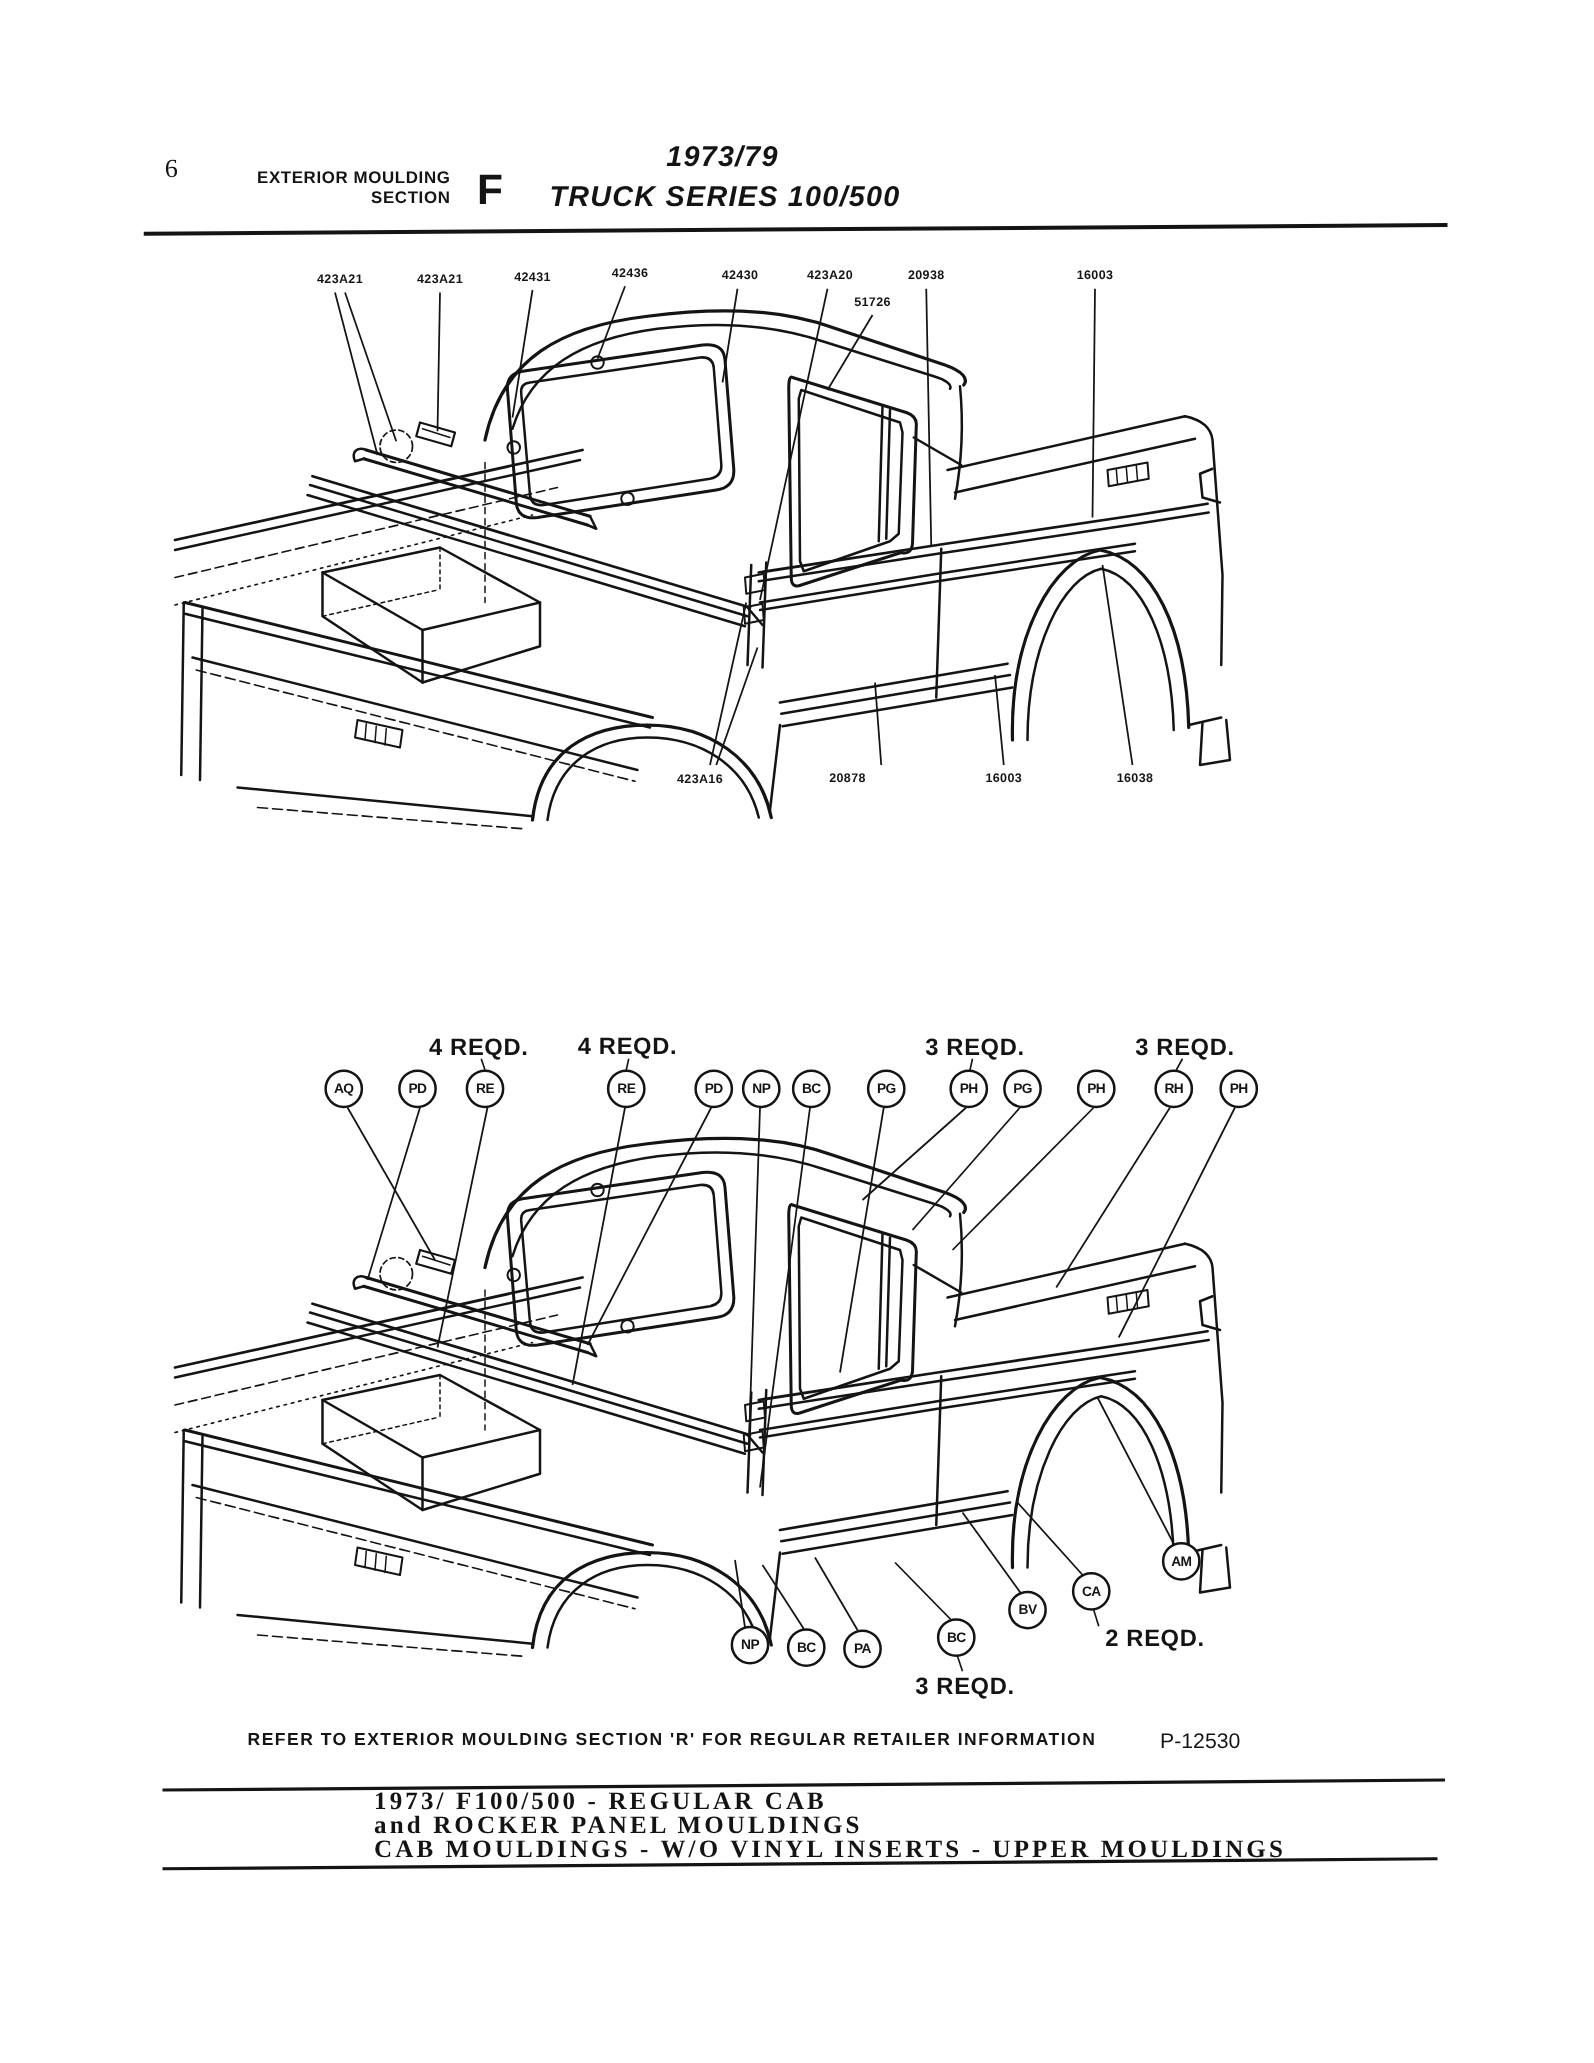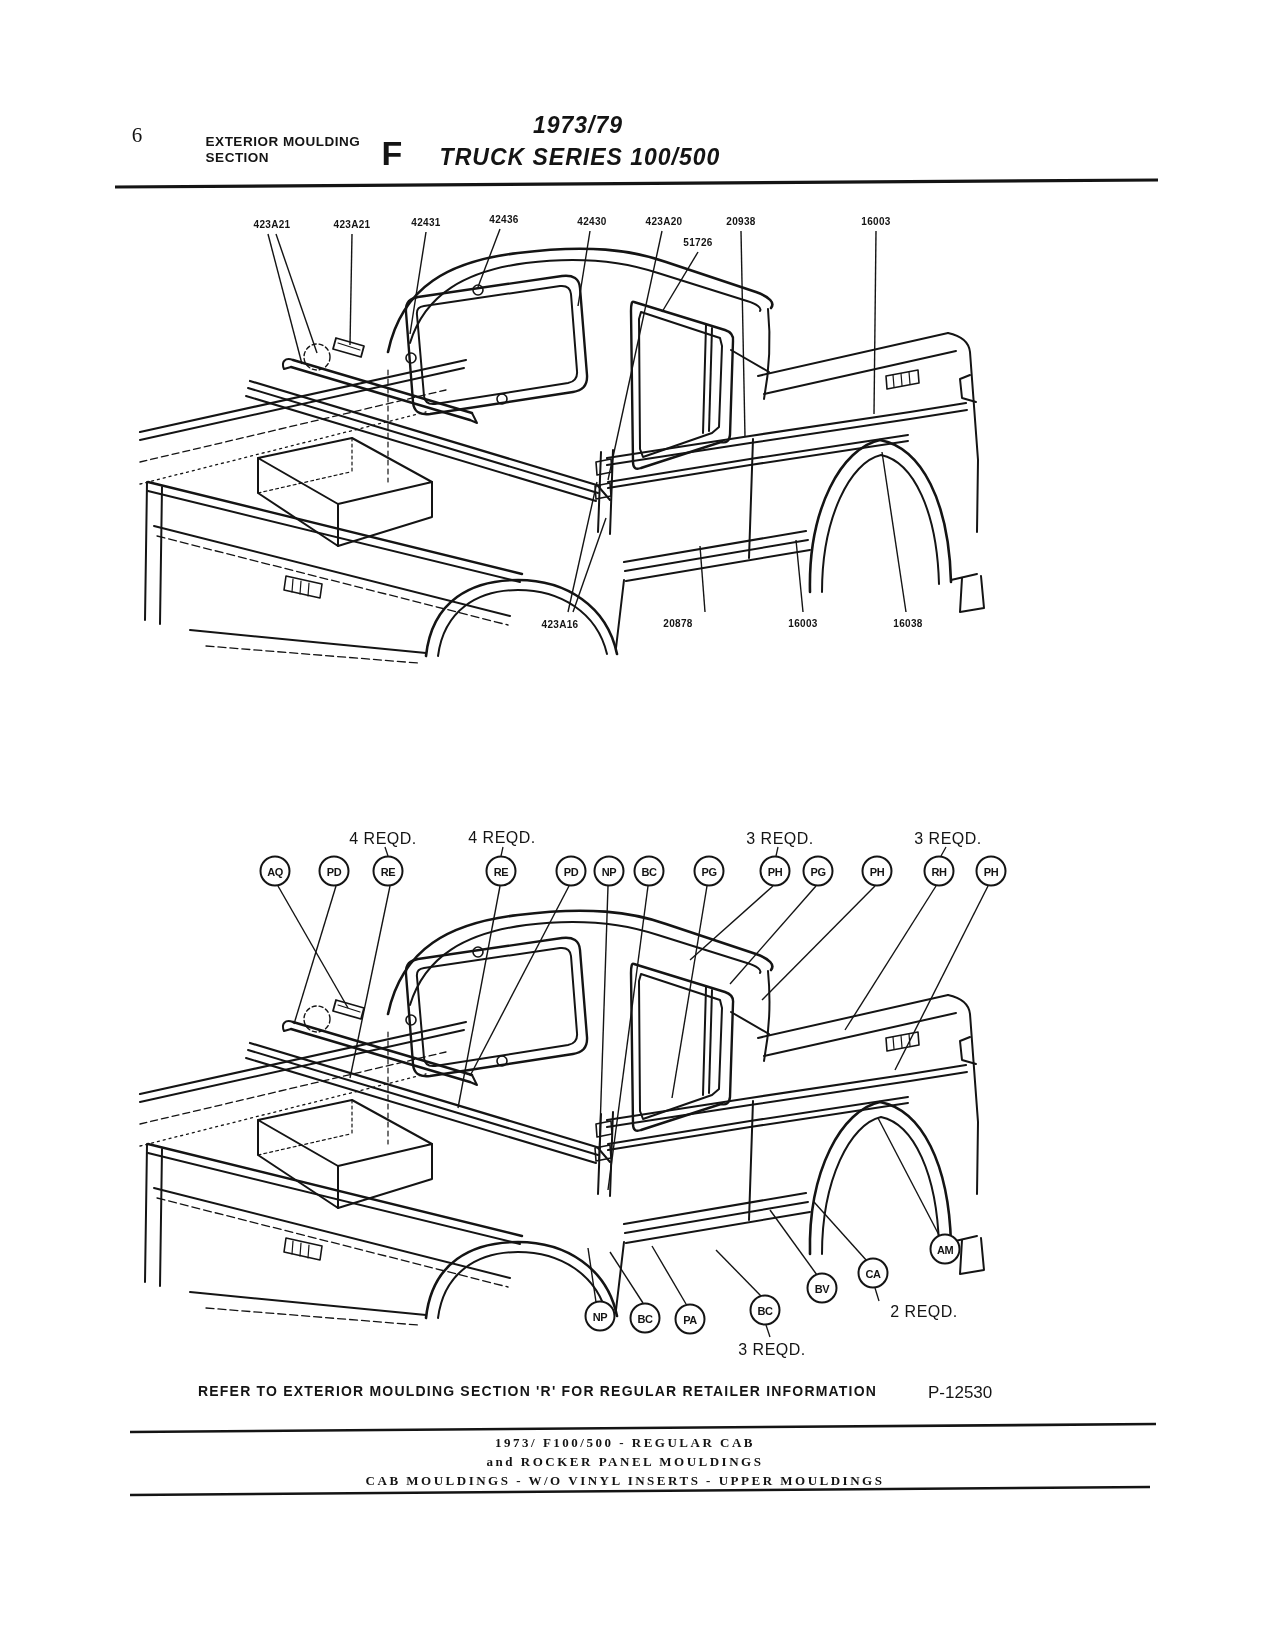--- a/index.html
+++ b/index.html
@@ -2,32 +2,32 @@
 <html><head>
 <meta charset="utf-8">
 <style>
   html,body{margin:0;padding:0;background:#e8e8e8;}
   #page{position:relative;width:1275px;height:1650px;background:#ffffff;overflow:hidden;
         font-family:"Liberation Sans",sans-serif;color:#141414;}
   #art{position:absolute;left:0;top:0;width:1275px;height:1650px;}
   .abs{position:absolute;white-space:nowrap;}
   .ctr{transform:translate(-50%,-50%);}
   .pagenum{font-family:"Liberation Serif",serif;font-size:21px;}
-  .sect{font-size:13.5px;font-weight:bold;letter-spacing:.5px;text-align:left;line-height:16px;}
+  .sect{font-size:13.5px;font-weight:bold;letter-spacing:.5px;text-align:right;line-height:16px;}
   .bigF{font-size:34px;font-weight:bold;}
   .title{font-size:23px;font-weight:bold;font-style:italic;letter-spacing:1px;}
   .plabel{font-size:10px;font-weight:bold;letter-spacing:.3px;}
-  .qty{font-size:16px;font-weight:normal;letter-spacing:.5px;}
+  .qty{font-size:19px;font-weight:bold;letter-spacing:.5px;}
   .callout{width:27px;height:27px;border:2px solid #141414;border-radius:50%;
            background:#fff;display:flex;align-items:center;justify-content:center;
            font-size:11px;font-weight:bold;letter-spacing:-.5px;}
   .footnote{font-size:14px;font-weight:bold;letter-spacing:1.2px;}
   .plate{font-size:17px;font-weight:normal;}
-  .caption{font-family:"Liberation Serif",serif;font-size:13px;font-weight:bold;
-           letter-spacing:2.5px;text-align:center;line-height:19px;}
+  .caption{font-family:"Liberation Serif",serif;font-size:20px;font-weight:bold;
+           letter-spacing:2.5px;line-height:19px;margin-left:39px;}
 </style>
 </head>
 <body>
 
 <div id="page">
 
 <svg id="art" viewBox="0 0 1275 1650">
   <defs>
     <g id="truckart" fill="none" stroke="#141414" stroke-width="2" stroke-linecap="round" stroke-linejoin="round">
 

